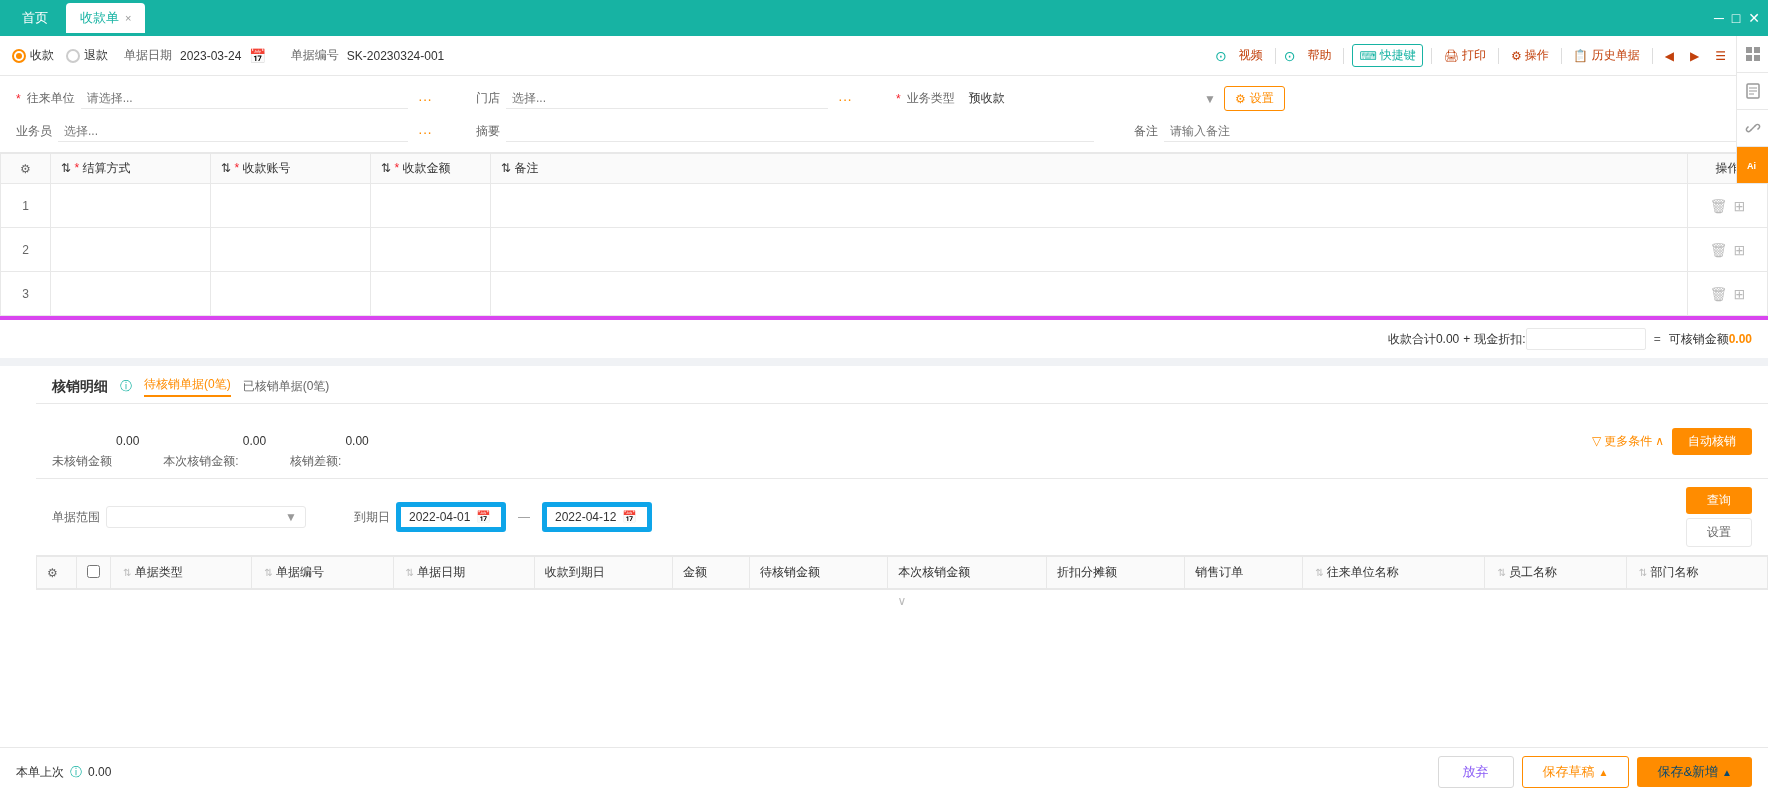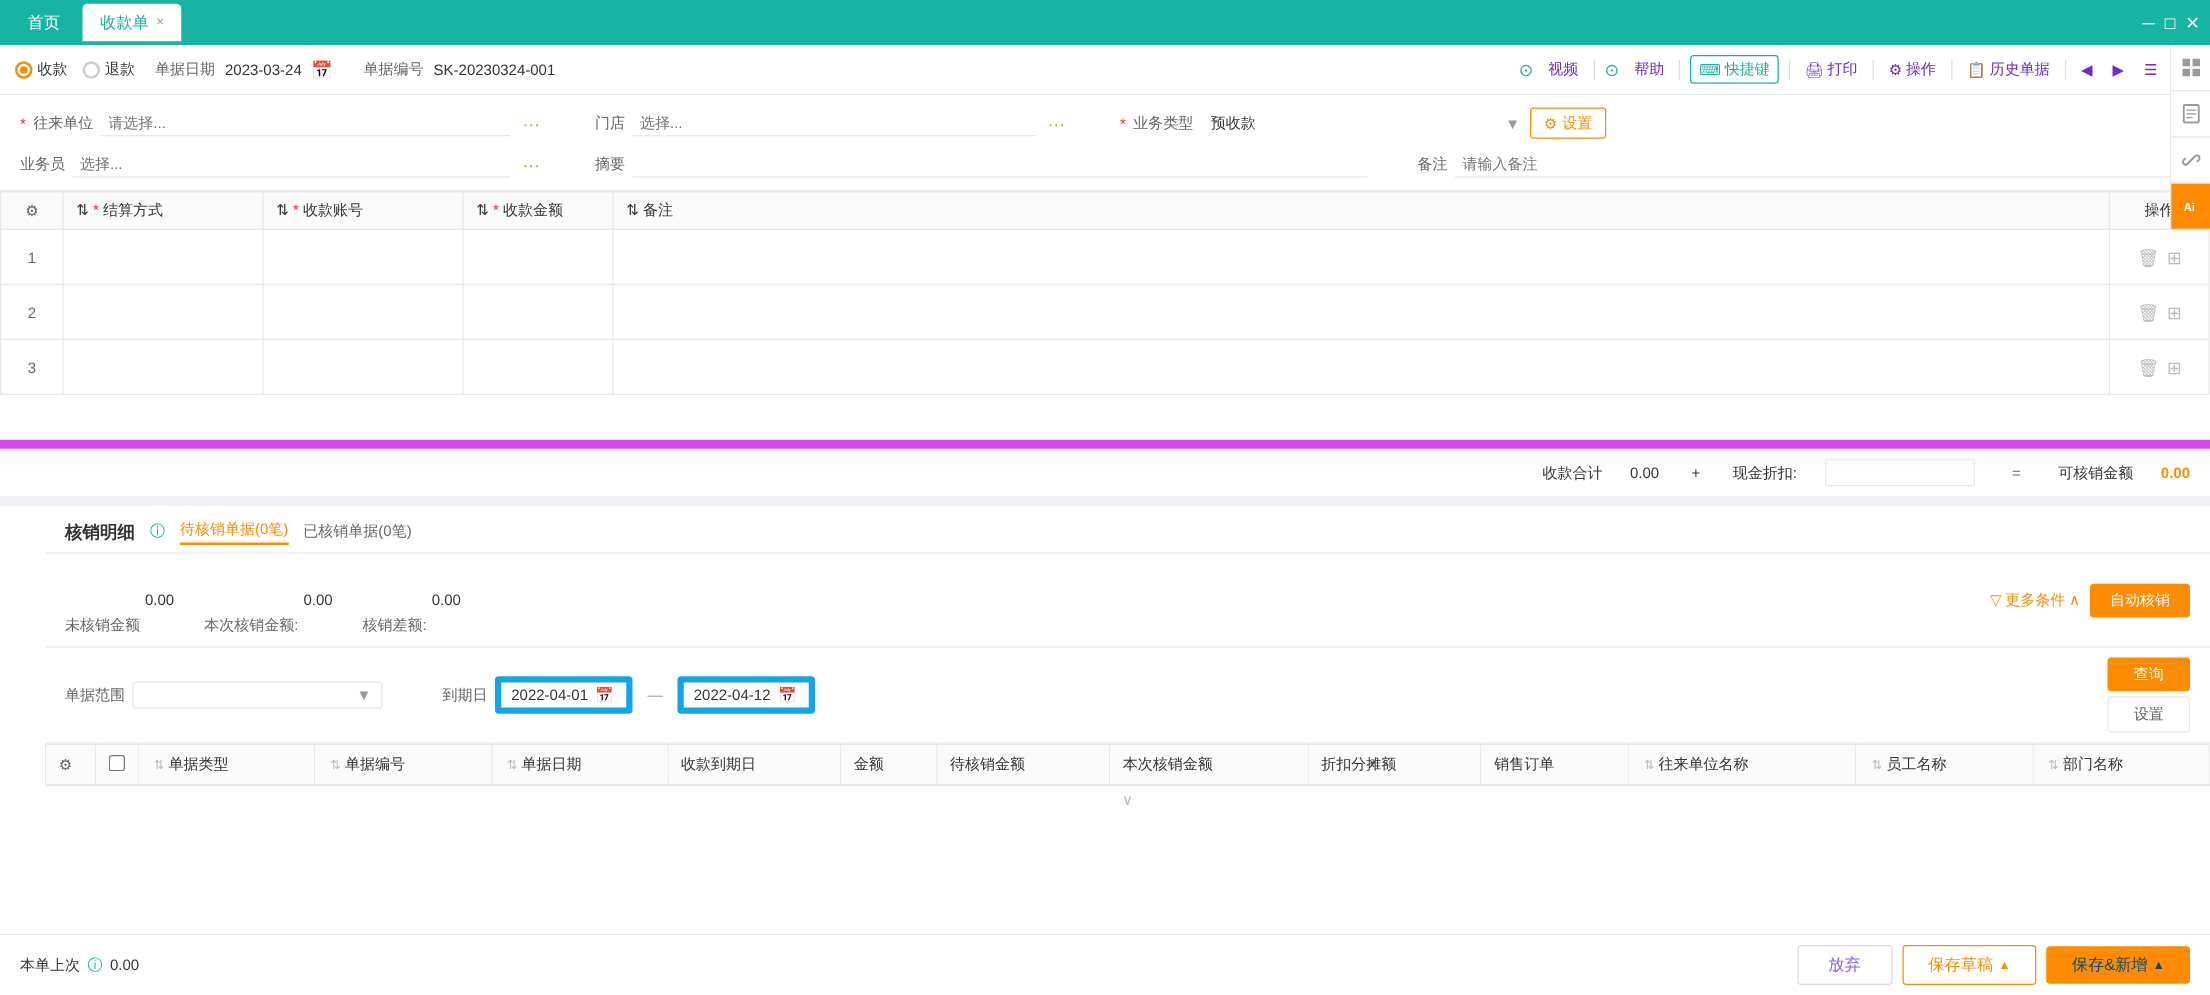--- a/index.html
+++ b/index.html
@@ -68,21 +68,21 @@
     .radio-dot.active::after {
       content: ''; width: 6px; height: 6px; background: #ff8c00; border-radius: 50%;
     }
     .toolbar-info { display: flex; align-items: center; gap: 8px; flex: 1; }
     .toolbar-label { color: #666; }
     .toolbar-value { color: #333; font-weight: 500; }
     .toolbar-icon { color: #17b3a3; cursor: pointer; font-size: 14px; }
     .toolbar-right { display: flex; align-items: center; gap: 8px; margin-left: auto; }
     .toolbar-btn {
       display: flex; align-items: center; gap: 3px;
-      color: #6d28d9; cursor: pointer; font-size: 12px; padding: 2px 4px;
+      color: #c2410c; cursor: pointer; font-size: 12px; padding: 2px 4px;
     }
     .toolbar-btn-highlight {
       display: flex; align-items: center; gap: 3px;
       color: #17b3a3; cursor: pointer; font-size: 12px;
       border: 1px solid #17b3a3; border-radius: 3px; padding: 2px 6px;
     }
     .divider-v { width: 1px; height: 16px; background: #ddd; }
 
     
     .form-area {
@@ -136,24 +136,23 @@
     .data-table .col-account { width: 160px; }
     .data-table .col-amount { width: 120px; }
     .data-table .col-action { width: 80px; text-align: center; }
     .action-icons { display: flex; align-items: center; justify-content: center; gap: 6px; }
     .action-icon { color: #bbb; cursor: pointer; font-size: 14px; }
     .gear-icon { color: #666; cursor: pointer; }
 
     
     .summary-row {
       display: flex; align-items: center; justify-content: flex-end;
-      padding: 8px 16px; gap: 22px; font-size: 12px; color: #333;
-      border-top: 7px solid #d946ef;
+      padding: 8px 16px; gap: 0; font-size: 12px; color: #333;
+      border-top: 4px solid #d946ef;
       background: #fff;
-      margin-top: 36px;
     }
     .summary-input {
       border: 1px solid #e8e8e8; padding: 3px 6px; width: 120px;
       font-size: 12px; outline: none; border-radius: 2px;
     }
     .summary-value { color: #ff8c00; font-weight: bold; }
     .eq-sign { color: #666; }
 
     
     .section-divider {

